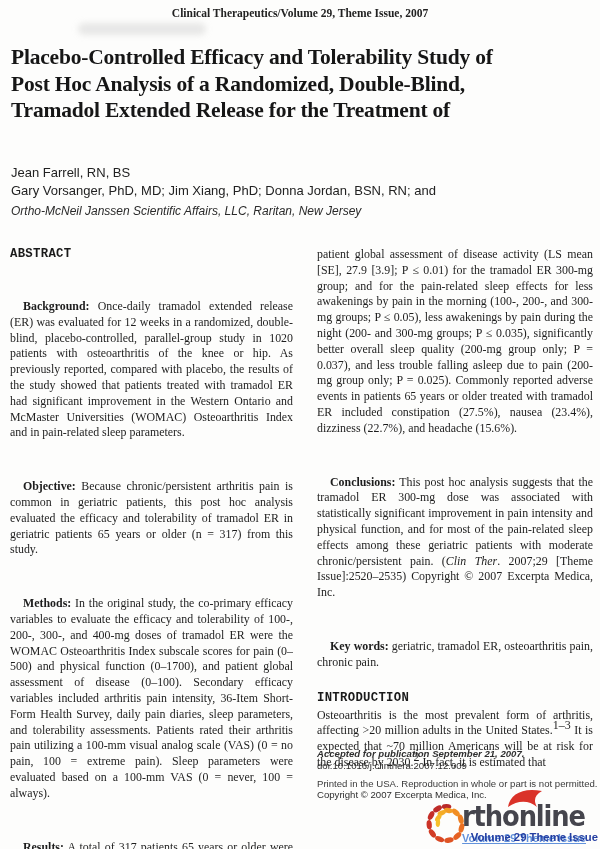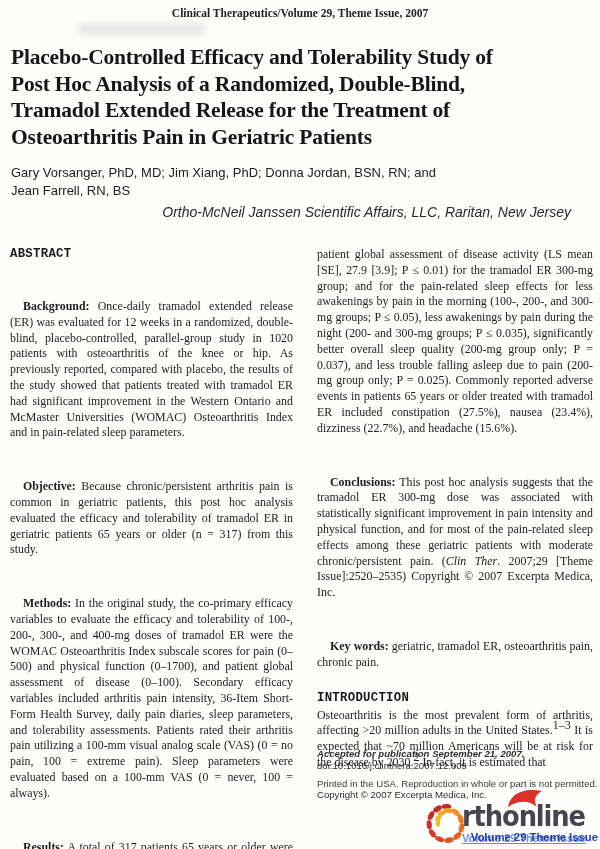--- a/index.html
+++ b/index.html
@@ -28,21 +28,21 @@
     font-weight:700;font-size:21.5px;line-height:26.5px;letter-spacing:-0.2px;color:#161616;
   }
   .article-title span{display:block;white-space:nowrap;}
   .authors{
     position:absolute;left:11px;top:164px;width:560px;
     font-family:"Liberation Sans", sans-serif;font-size:13px;line-height:17.5px;color:#222;
   }
   .authors span{display:block;}
   .affiliation{
     position:absolute;left:11px;top:204px;width:560px;
-    font-family:"Liberation Sans", sans-serif;font-style:italic;font-size:14px;color:#2a2a2a;text-align:right;
+    font-family:"Liberation Sans", sans-serif;font-style:italic;font-size:12px;color:#2a2a2a;
   }
   .col{position:absolute;top:247px;}
   .col-left{left:10px;width:283px;}
   .col-right{left:317px;width:276px;}
   .sec-head{
     font-family:Liberation Mono, monospace;font-weight:700;font-size:12.3px;
     letter-spacing:0.3px;margin:0 0 3px 0;color:#1a1a1a;
   }
   .col p{
     margin:0;text-align:justify;font-size:11.9px;line-height:15.8px;color:#1d1d1d;
@@ -89,26 +89,25 @@
 <body>
 
 <div class="smudge"></div>
 
 <div class="running-head">Clinical Therapeutics/Volume 29, Theme Issue, 2007</div>
 
 <h1 class="article-title" style="margin:0;">
   <span>Placebo-Controlled Efficacy and Tolerability Study of</span>
   <span>Post Hoc Analysis of a Randomized, Double-Blind,</span>
   <span>Tramadol Extended Release for the Treatment of</span>
-  <span>Osteoarthritis Pain in Geriatric Patients</span>
 </h1>
 
 <div class="authors">
+  <span>Jean Farrell, RN, BS</span>
   <span>Gary Vorsanger, PhD, MD; Jim Xiang, PhD; Donna Jordan, BSN, RN; and</span>
-  <span>Jean Farrell, RN, BS</span>
 </div>
 
 <div class="affiliation">Ortho-McNeil Janssen Scientific Affairs, LLC, Raritan, New Jersey</div>
 
 <div class="col col-left">
   <h2 class="sec-head">ABSTRACT</h2>
   <p class="indent"><span class="lead">Background:</span><span> Once-daily tramadol extended release (ER) was evaluated for 12 weeks in a randomized, double-blind, placebo-controlled, parallel-group study in 1020 patients with osteoarthritis of the knee or hip. As previously reported, compared with placebo, the results of the study showed that patients treated with tramadol ER had significant improvement in the Western Ontario and McMaster Universities (WOMAC) Osteoarthritis Index and in pain-related sleep parameters.</span></p>
   <p class="indent"><span class="lead">Objective:</span><span> Because chronic/persistent arthritis pain is common in geriatric patients, this post hoc analysis evaluated the efficacy and tolerability of tramadol ER in geriatric patients 65 years or older (n = 317) from this study.</span></p>
   <p class="indent"><span class="lead">Methods:</span><span> In the original study, the co-primary efficacy variables to evaluate the efficacy and tolerability of 100-, 200-, 300-, and 400-mg doses of tramadol ER were the WOMAC Osteoarthritis Index subscale scores for pain (0–500) and physical function (0–1700), and patient global assessment of disease (0–100). Secondary efficacy variables included arthritis pain intensity, 36-Item Short-Form Health Survey, daily pain diaries, sleep parameters, and tolerability assessments. Patients rated their arthritis pain utilizing a 100-mm visual analog scale (VAS) (0 = no pain, 100 = extreme pain). Sleep parameters were evaluated based on a 100-mm VAS (0 = never, 100 = always).</span></p>
   <p class="indent"><span class="lead">Results:</span><span> A total of 317 patients 65 years or older were included in the analysis (186 women, 131 men). Compared with placebo, this analysis found a significant improvement from baseline to the final visit in the co-primary efficacy variables of pain (least-squares [LS] mean [SE], 108.7 [16.9]; P ≤ 0.05) and physical function (LS mean [SE], 366.4 [57.7]; P ≤ 0.05) subscale scores of the WOMAC Osteoarthritis Index; the</span></p>

